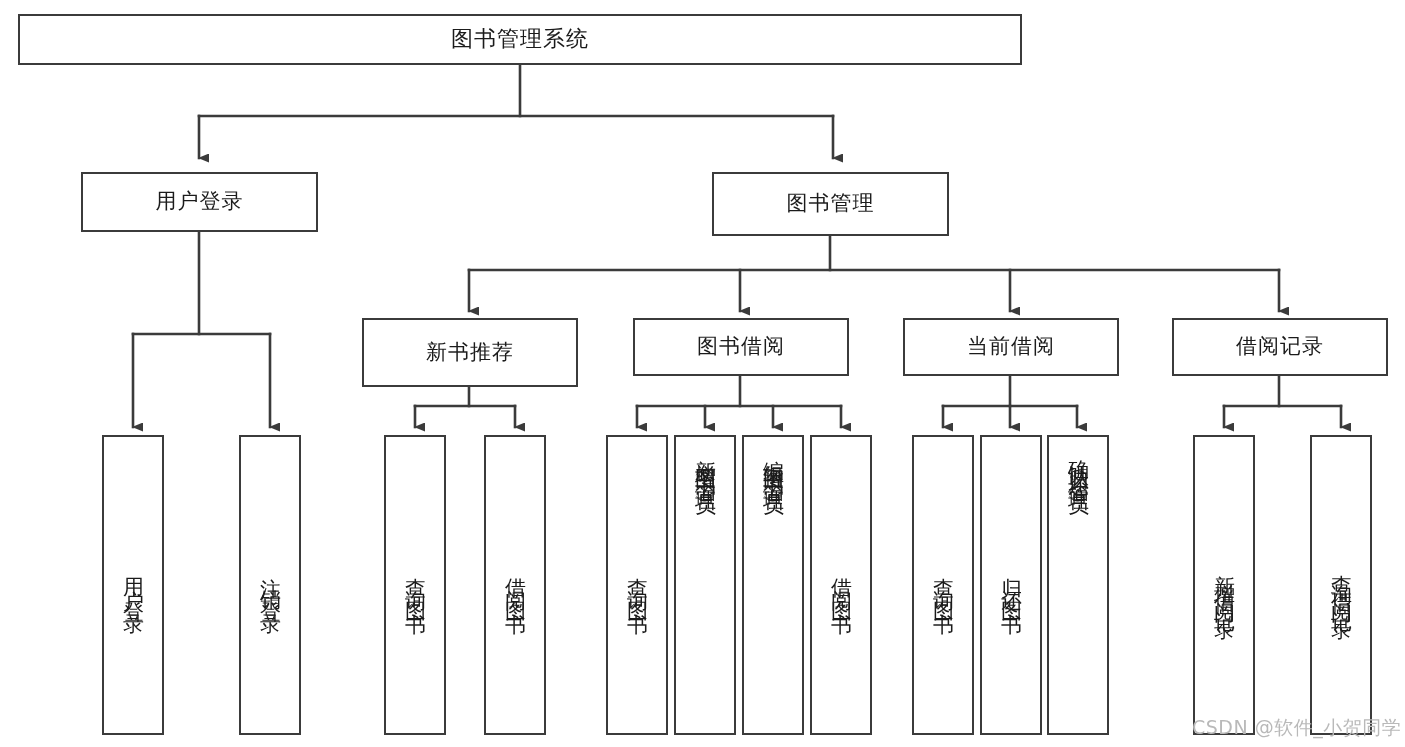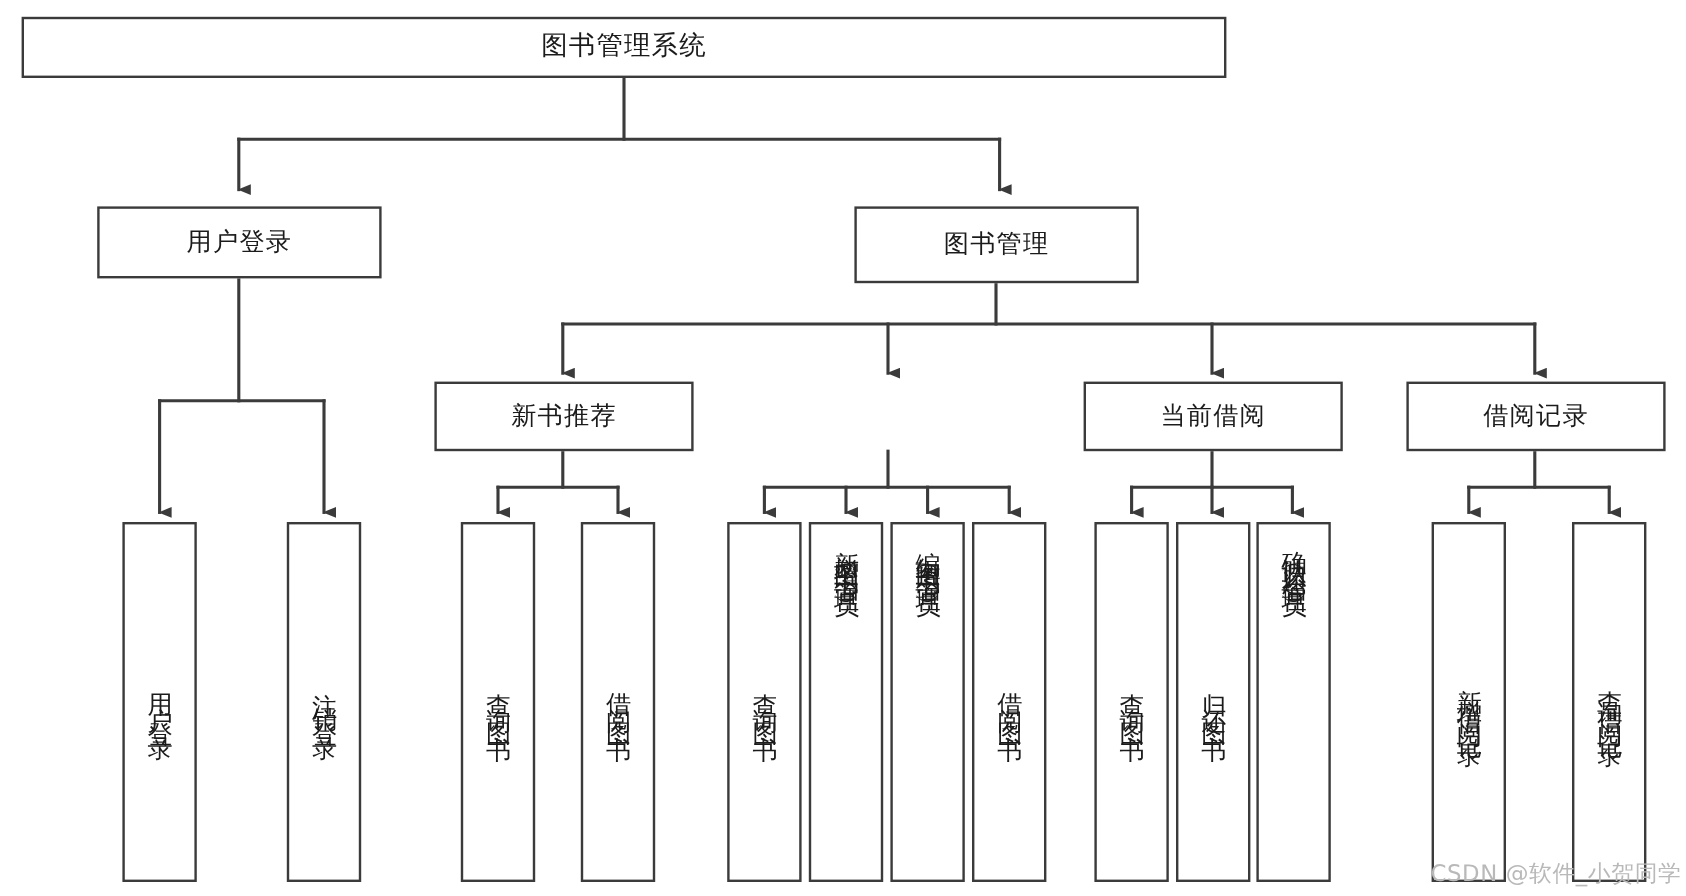--- a/index.html
+++ b/index.html
@@ -136,22 +136,25 @@
     <span class="lbl">图书管理系统</span>
   </div>
 
   <div class="node h" style="left:81px; top:172px; width:237px; height:60px;">
     <span class="lbl">用户登录</span>
   </div>
   <div class="node h" style="left:712px; top:172px; width:237px; height:64px;">
     <span class="lbl">图书管理</span>
   </div>
 
-  <div class="node h" style="left:362px; top:318px; width:216px; height:58px;">
+  <div class="node h" style="left:362px; top:318px; width:216px; height:69px;">
     <span class="lbl">新书推荐</span>
+  </div>
+  <div class="node h" style="left:633px; top:318px; width:216px; height:58px;">
+    <span class="lbl">图书借阅</span>
   </div>
   <div class="node h" style="left:903px; top:318px; width:216px; height:58px;">
     <span class="lbl">当前借阅</span>
   </div>
   <div class="node h" style="left:1172px; top:318px; width:216px; height:58px;">
     <span class="lbl">借阅记录</span>
   </div>
 
   <div class="node v short vcenter" style="left:102px; top:435px; width:62px; height:300px;">
     <span class="lbl">用户登录</span>

